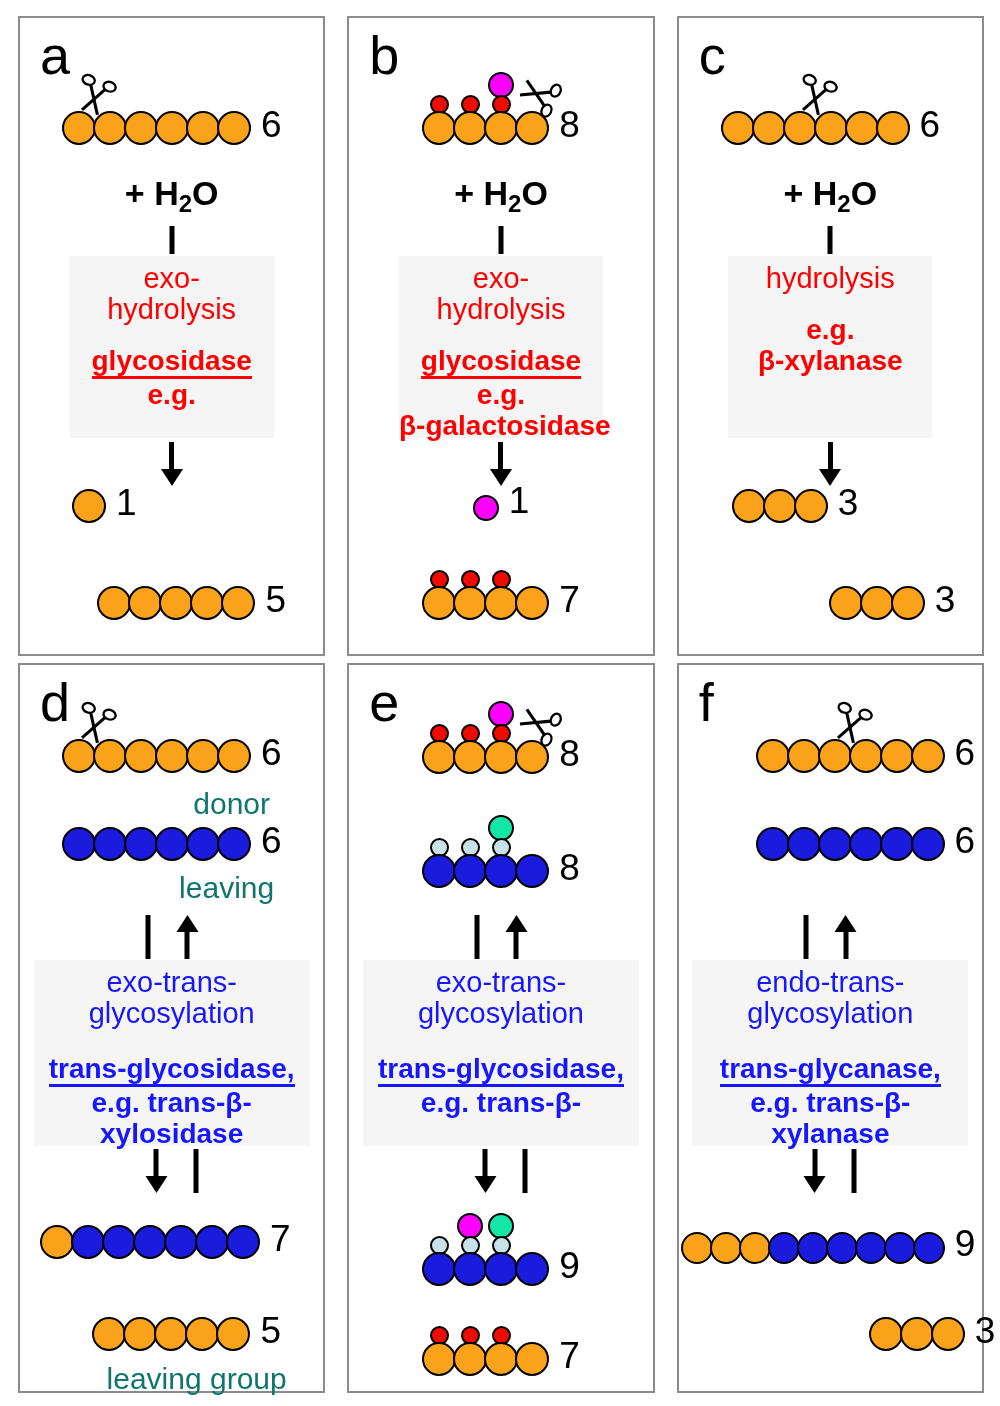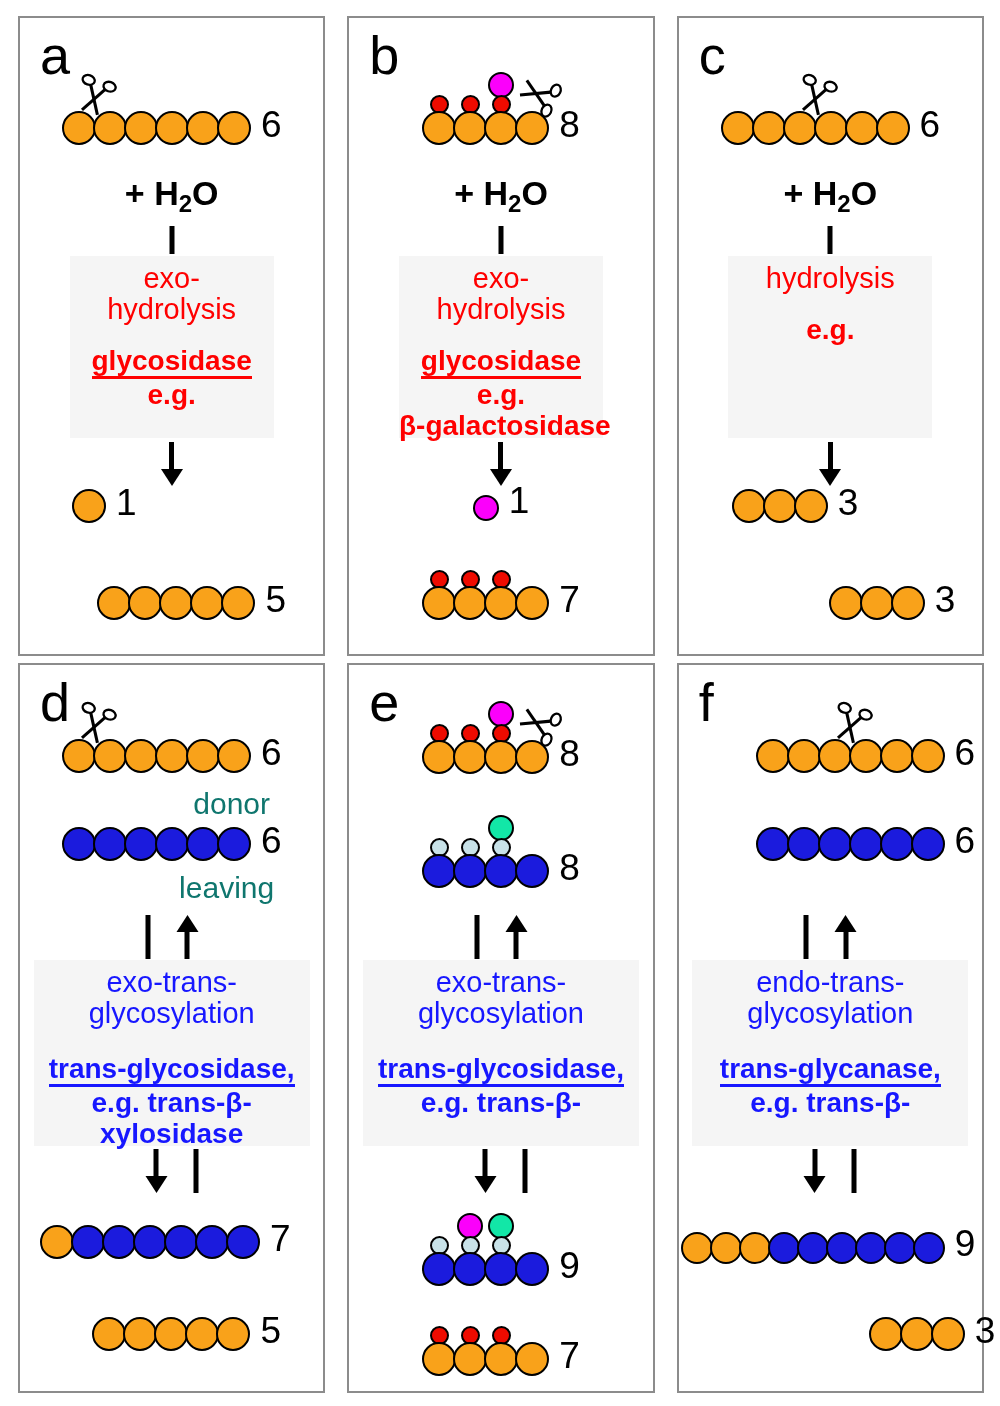--- a/index.html
+++ b/index.html
@@ -271,20 +271,21 @@
         <span class="count">6</span>
       </div>
     <div class="water" style="top:156px">
       <span>+ H</span><sub>2</sub><span>O</span>
     </div>
     <div class="stem" style="top:208px;height:28px"></div>
     <div class="rxbox red" style="top:238px;height:182px;width:204px">
       <div class="mech">hydrolysis</div>
       <div class="gap1"></div>
       <div class="enz">e.g.</div>
+      <div class="enz">β-xylanase</div>
     </div>
     <div class="arrow-down" style="top:424px">
         <i class="st"></i>
         <i class="hd"></i>
       </div>
     <div class="mol-pos at-left" style="bottom:131px;left:53px">
         <div class="mol">
           <div class="unit">
             <span class="circle" style="width: 34px; height: 34px; background: rgb(249, 162, 26);"></span>
           </div>
@@ -438,20 +439,21 @@
           </div>
           <div class="unit" style="margin-left: -3px;">
             <span class="circle" style="width: 34px; height: 34px; background: rgb(249, 162, 26);"></span>
           </div>
           <div class="unit" style="margin-left: -3px;">
             <span class="circle" style="width: 34px; height: 34px; background: rgb(249, 162, 26);"></span>
           </div>
         </div>
         <span class="count">5</span>
       </div>
+    <div class="sublabel" style="top:697px;transform:translateX(calc(-50% + 25px))">leaving group</div>
   </section>
 
   <section class="panel">
     <div class="letter">e</div>
     <div class="mol-pos" style="bottom:617px">
         <div class="mol">
           <div class="unit">
             <span class="circle" style="width: 19px; height: 19px; background: rgb(238, 11, 0); margin-bottom: -3px;"></span>
             <span class="circle" style="width: 34px; height: 34px; background: rgb(249, 162, 26);"></span>
           </div>
@@ -636,20 +638,21 @@
           <i class="hd-up"></i>
           <i class="st"></i>
         </div>
     </div>
     <div class="rxbox blue" style="top:295px;height:186px;width:276px">
       <div class="mech">endo-trans-</div>
       <div class="mech">glycosylation</div>
       <div class="gap2"></div>
       <div class="enz"><span class="ul">trans-glycanase,</span></div>
       <div class="enz">e.g. trans-β-</div>
+      <div class="enz">xylanase</div>
     </div>
     <div class="dbl" style="top:484px">
       <div class="arr">
           <i class="st"></i>
           <i class="hd-dn"></i>
         </div>
       <div class="arr">
           <i class="st"></i>
         </div>
     </div>

